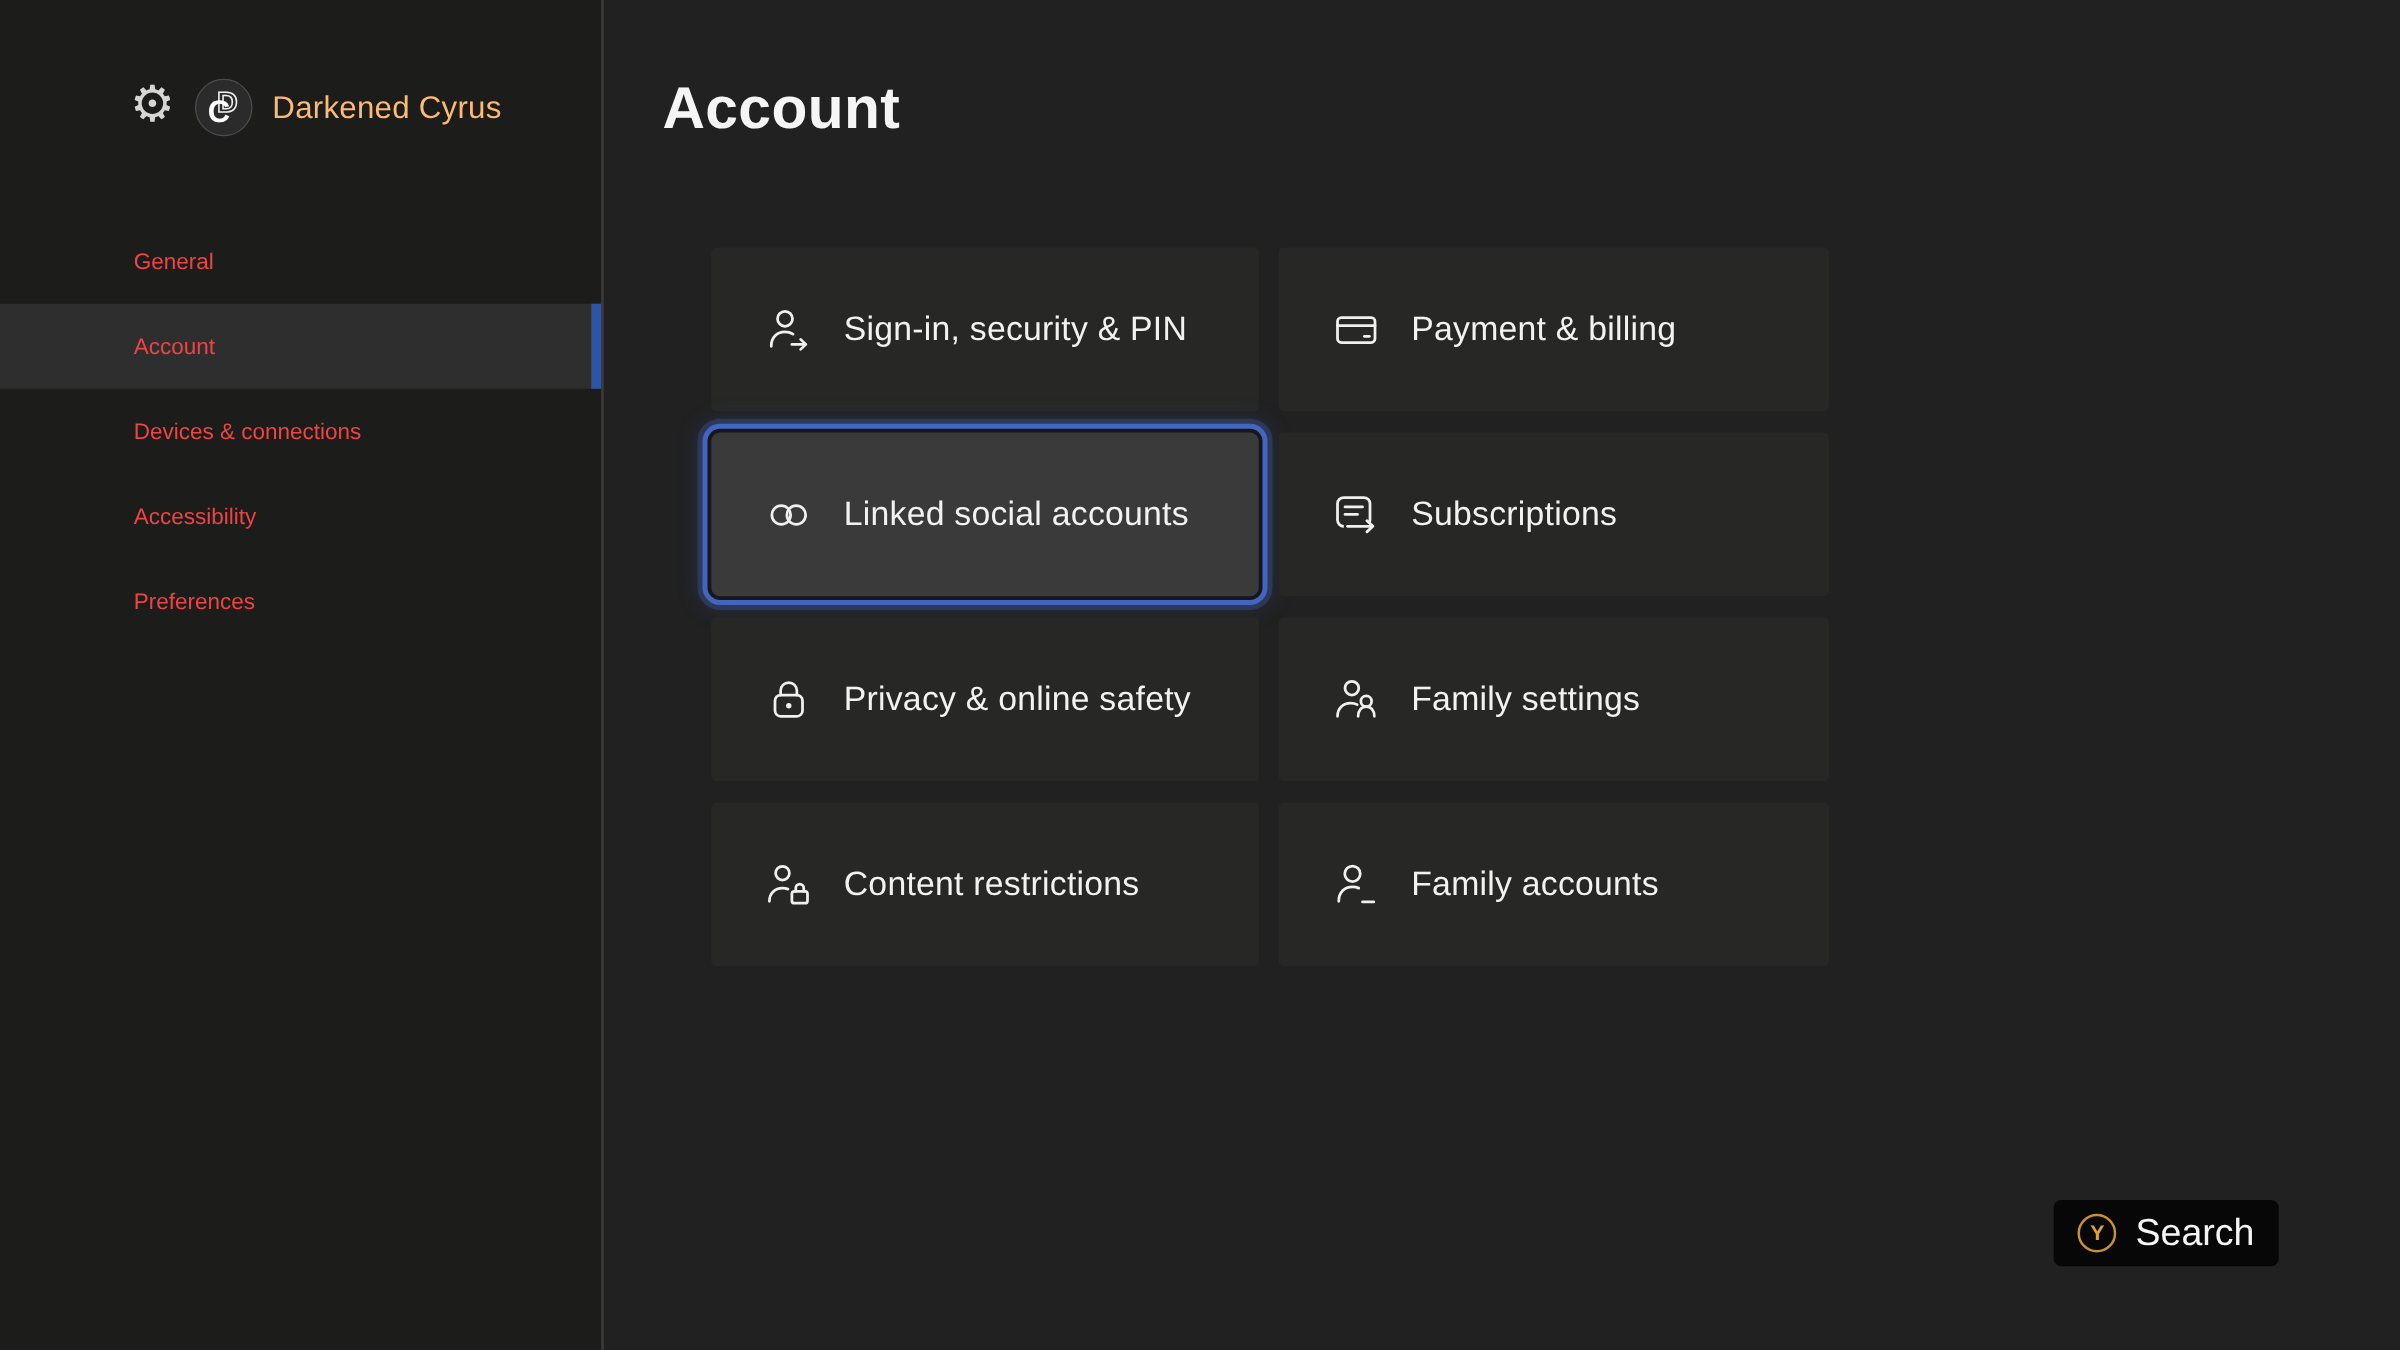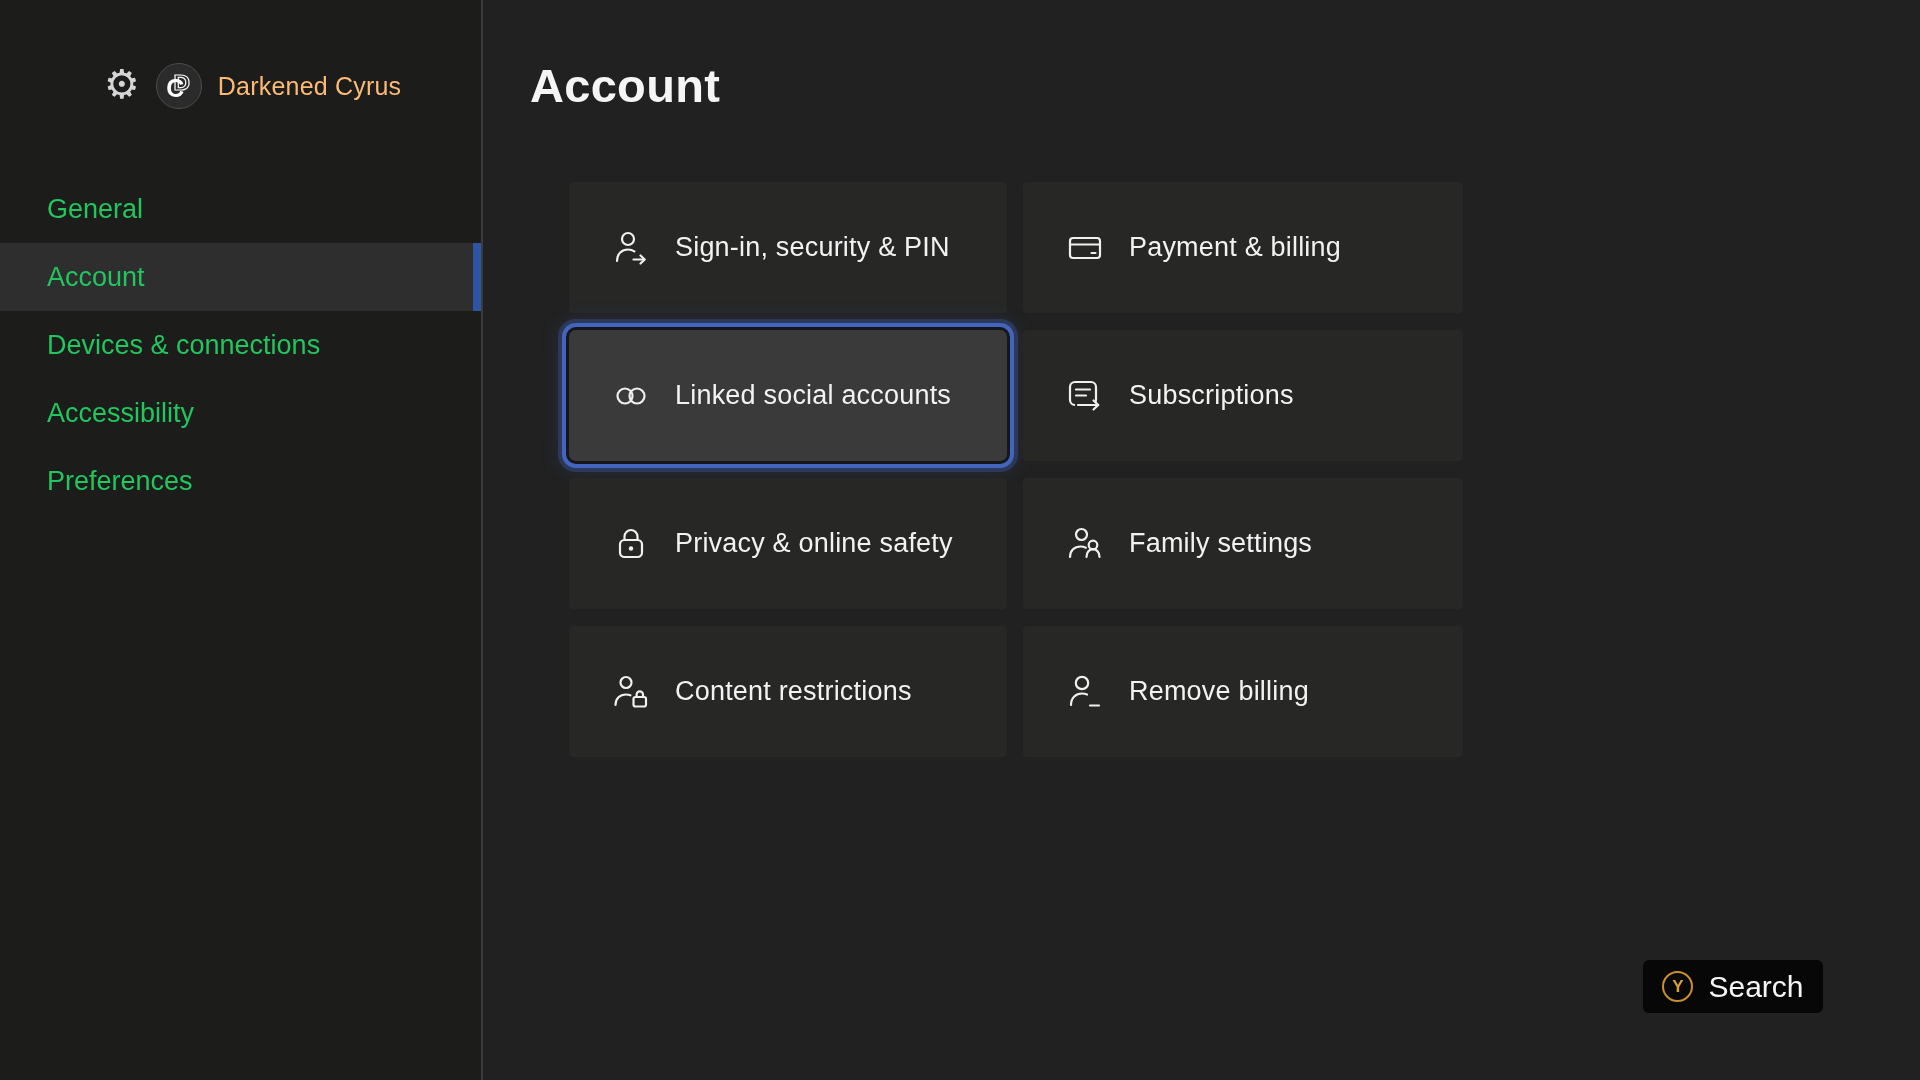--- a/index.html
+++ b/index.html
@@ -29,40 +29,40 @@
     width:46px; height:46px; border-radius:50%;
     background:#2b2b2b; border:1px solid #4d4d4d;
     display:flex; align-items:center; justify-content:center;
     overflow:hidden;
   }
   .gamertag { font-size:25px; color:#fdba74; letter-spacing:0.2px; }
 
   .nav { position:absolute; left:0; top:175px; width:100%; }
   .nav-item {
     height:68px; line-height:68px;
-    padding-left:47px;
-    font-size:27px; color:#22c55e;
+    padding-left:107px;
+    font-size:18px; color:#ef4444;
     position:relative; cursor:pointer;
     white-space:nowrap;
   }
   .nav-item.active { background:#2e2e2e; }
   .accent-bar {
     position:absolute; right:0; top:0; bottom:0; width:8px;
     background:#2e55a3;
   }
 
   
   .page-title {
     position:absolute; left:530px; top:58px;
     font-size:47px; font-weight:600; color:#f5f5f5;
     letter-spacing:0.3px;
   }
 
   .tiles {
-    position:absolute; left:569px; top:182px;
+    position:absolute; left:569px; top:198px;
     display:grid;
     grid-template-columns:438px 440px;
     column-gap:16px; row-gap:17px;
   }
   .tile {
     height:131px;
     background:#272726;
     border-radius:4px;
     display:flex; align-items:center;
     padding-left:42px; gap:24px;
@@ -217,21 +217,21 @@
   </div>
 
   <div class="tile">
     <span class="tile-icon">
       <svg class="line-icon" viewBox="0 0 40 40">
         <circle cx="17" cy="11" r="6.2"></circle>
         <path d="M6 33c0-7.5 5-11.5 11-11.5 1.8 0 3.5.35 5 1"></path>
         <path d="M25 33.5h9"></path>
       </svg>
     </span>
-    <span class="tile-label">Remove billing</span>
+    <span class="tile-label">Family accounts</span>
   </div>
 
 </div>
 
 <div class="search-btn">
   <span class="y-circle">
     <span class="y-glyph">Y</span>
   </span>
   <span class="search-label">Search</span>
 </div>

